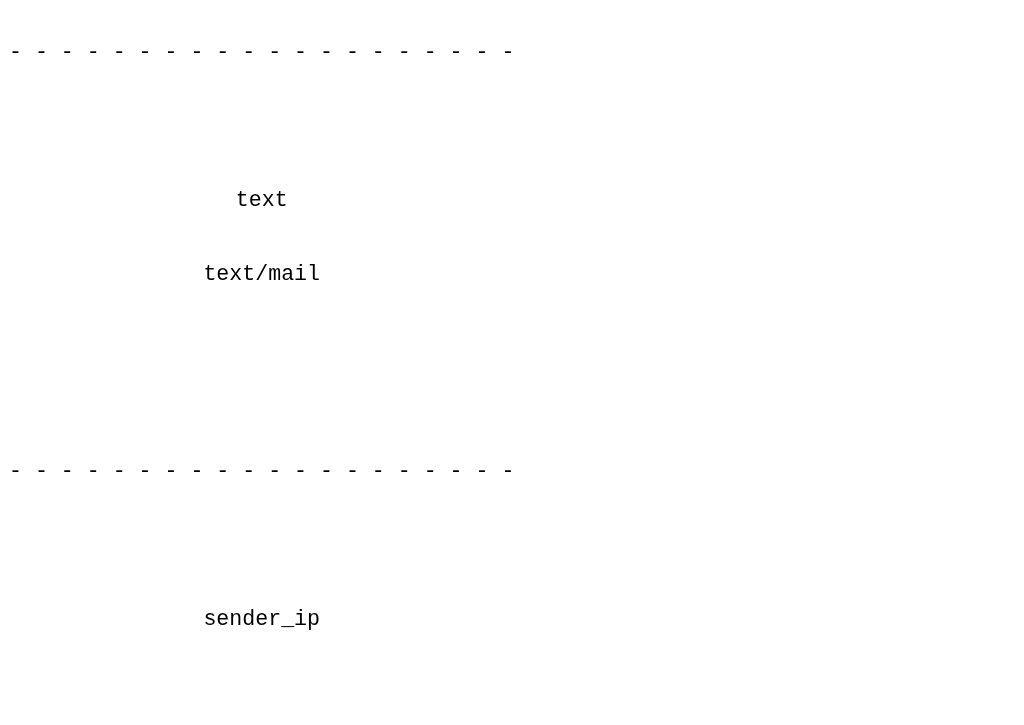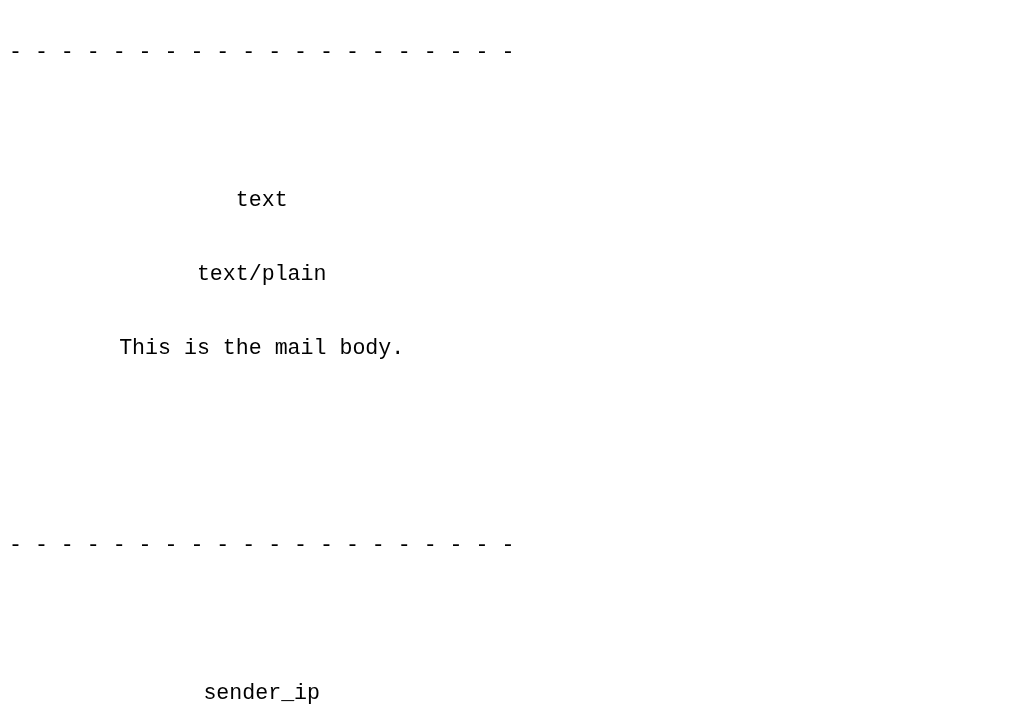--- a/index.html
+++ b/index.html
@@ -37,22 +37,21 @@
     }
   </style>
 </head>
 <body>
 
 <div class="dump">
   <span class="sep">- - - - - - - - - - - - - - - - - - - -</span>
 
   <div>
     <span class="line">text</span>
-    <span class="line">text/plain</span>
-    <span class="line">This is the mail body.</span>
+    <span class="line">text/mail</span>
     <span class="line"> </span>
   </div>
   <span class="sep">- - - - - - - - - - - - - - - - - - - -</span>
 
   <div>
     <span class="line">sender_ip</span>
     
     
   </div>
   

